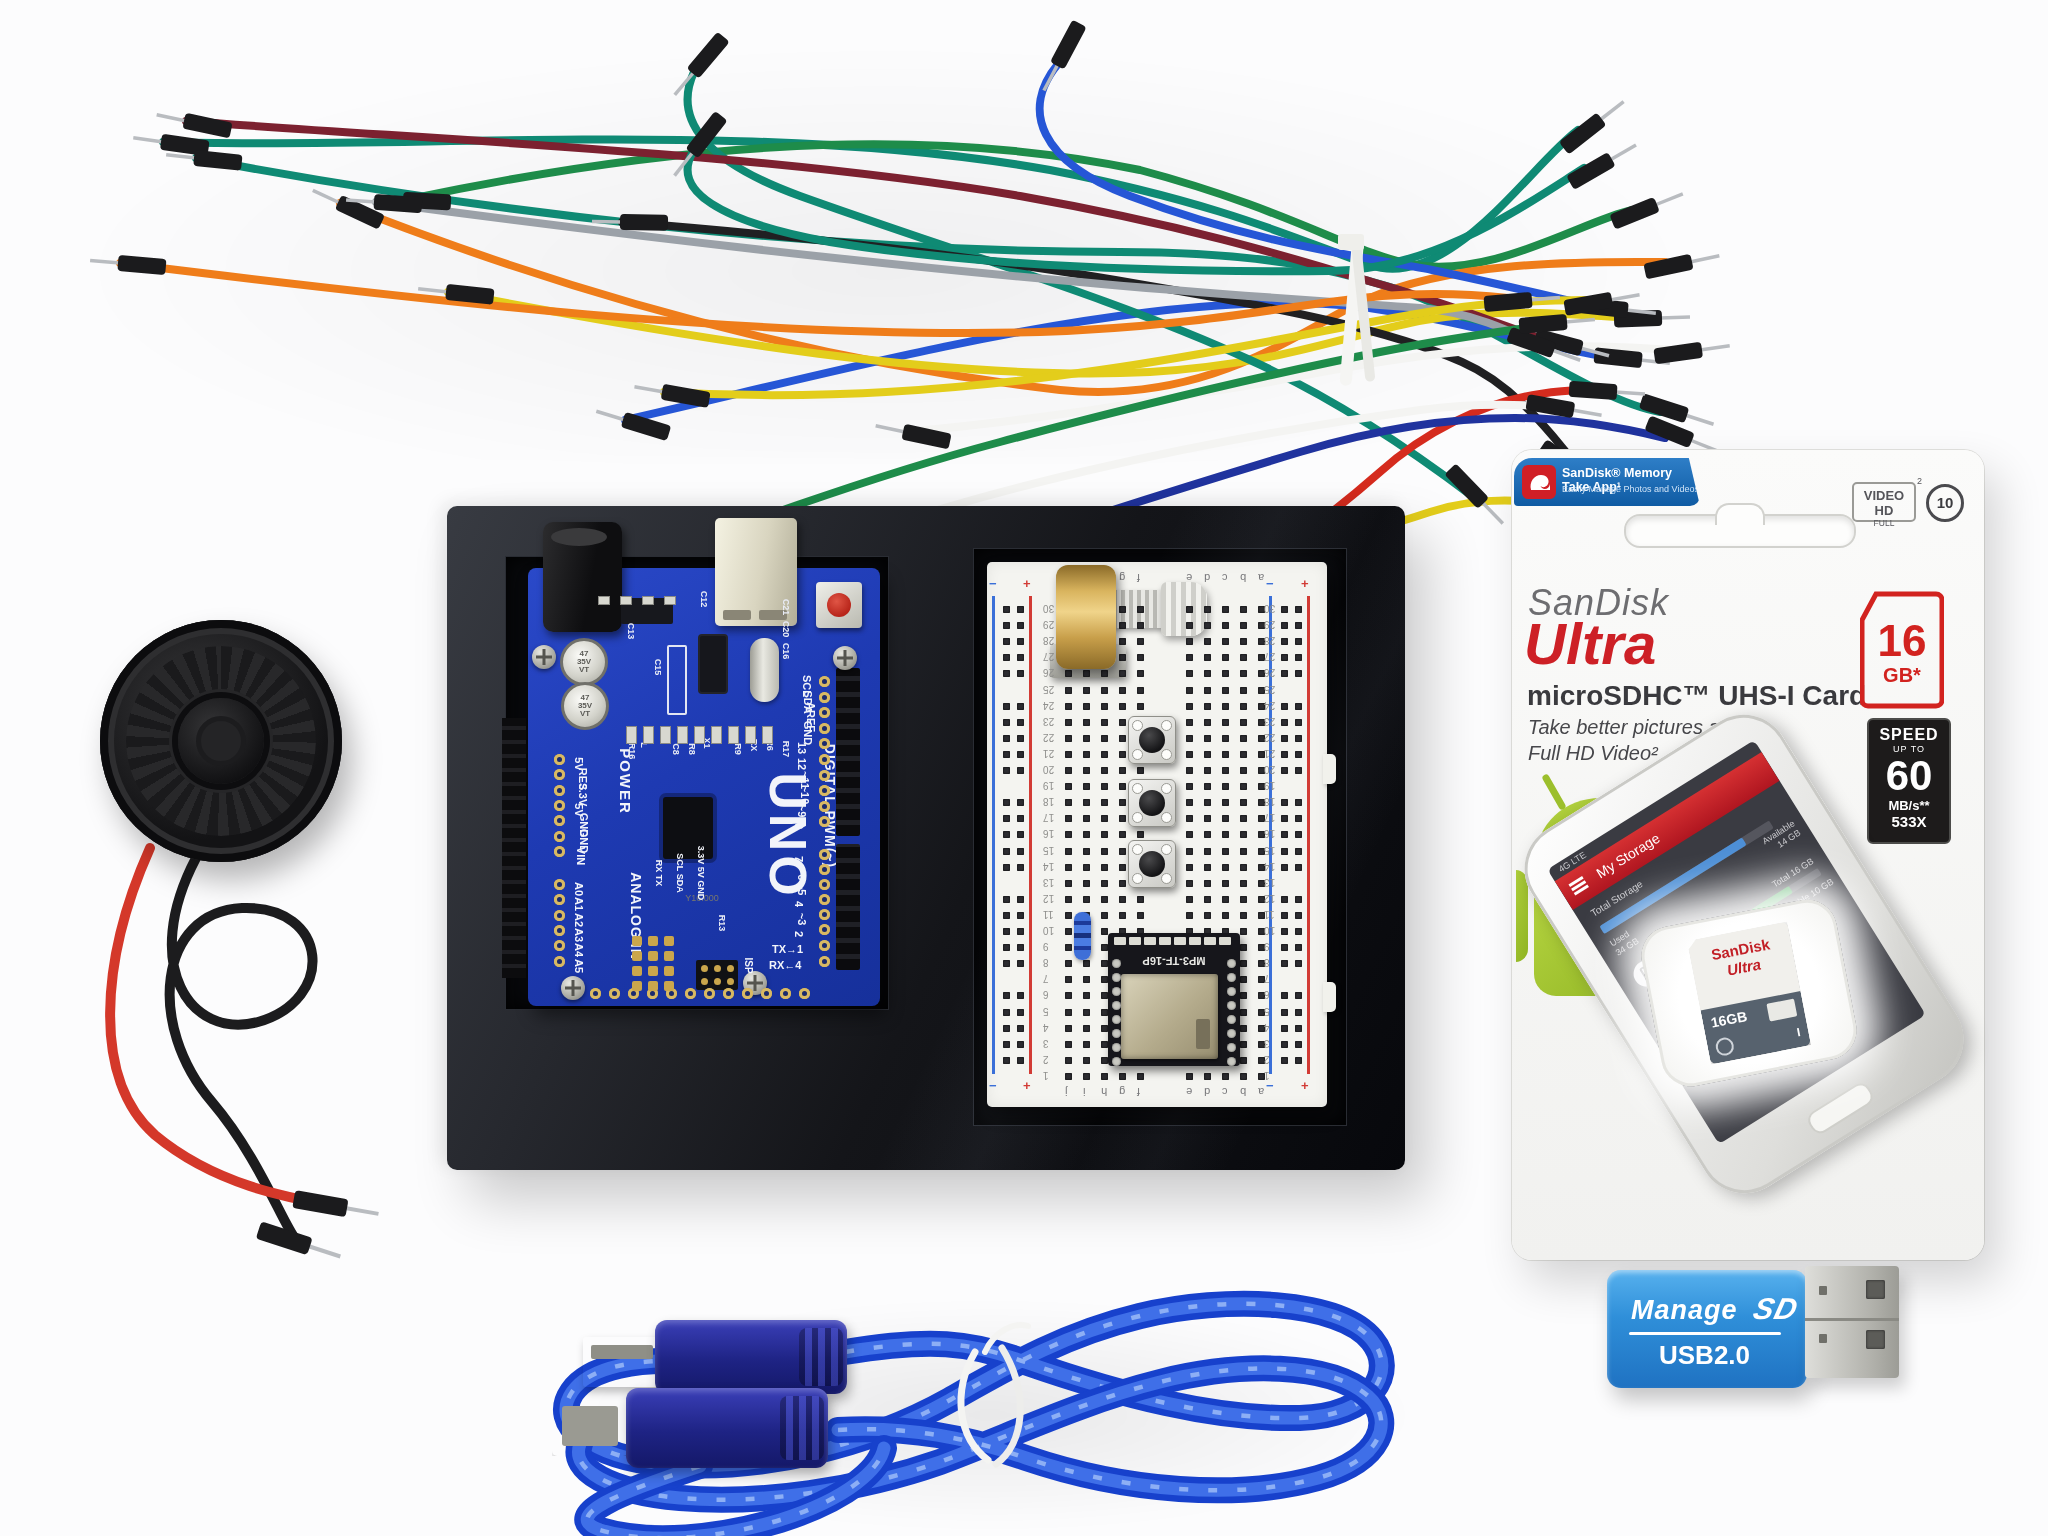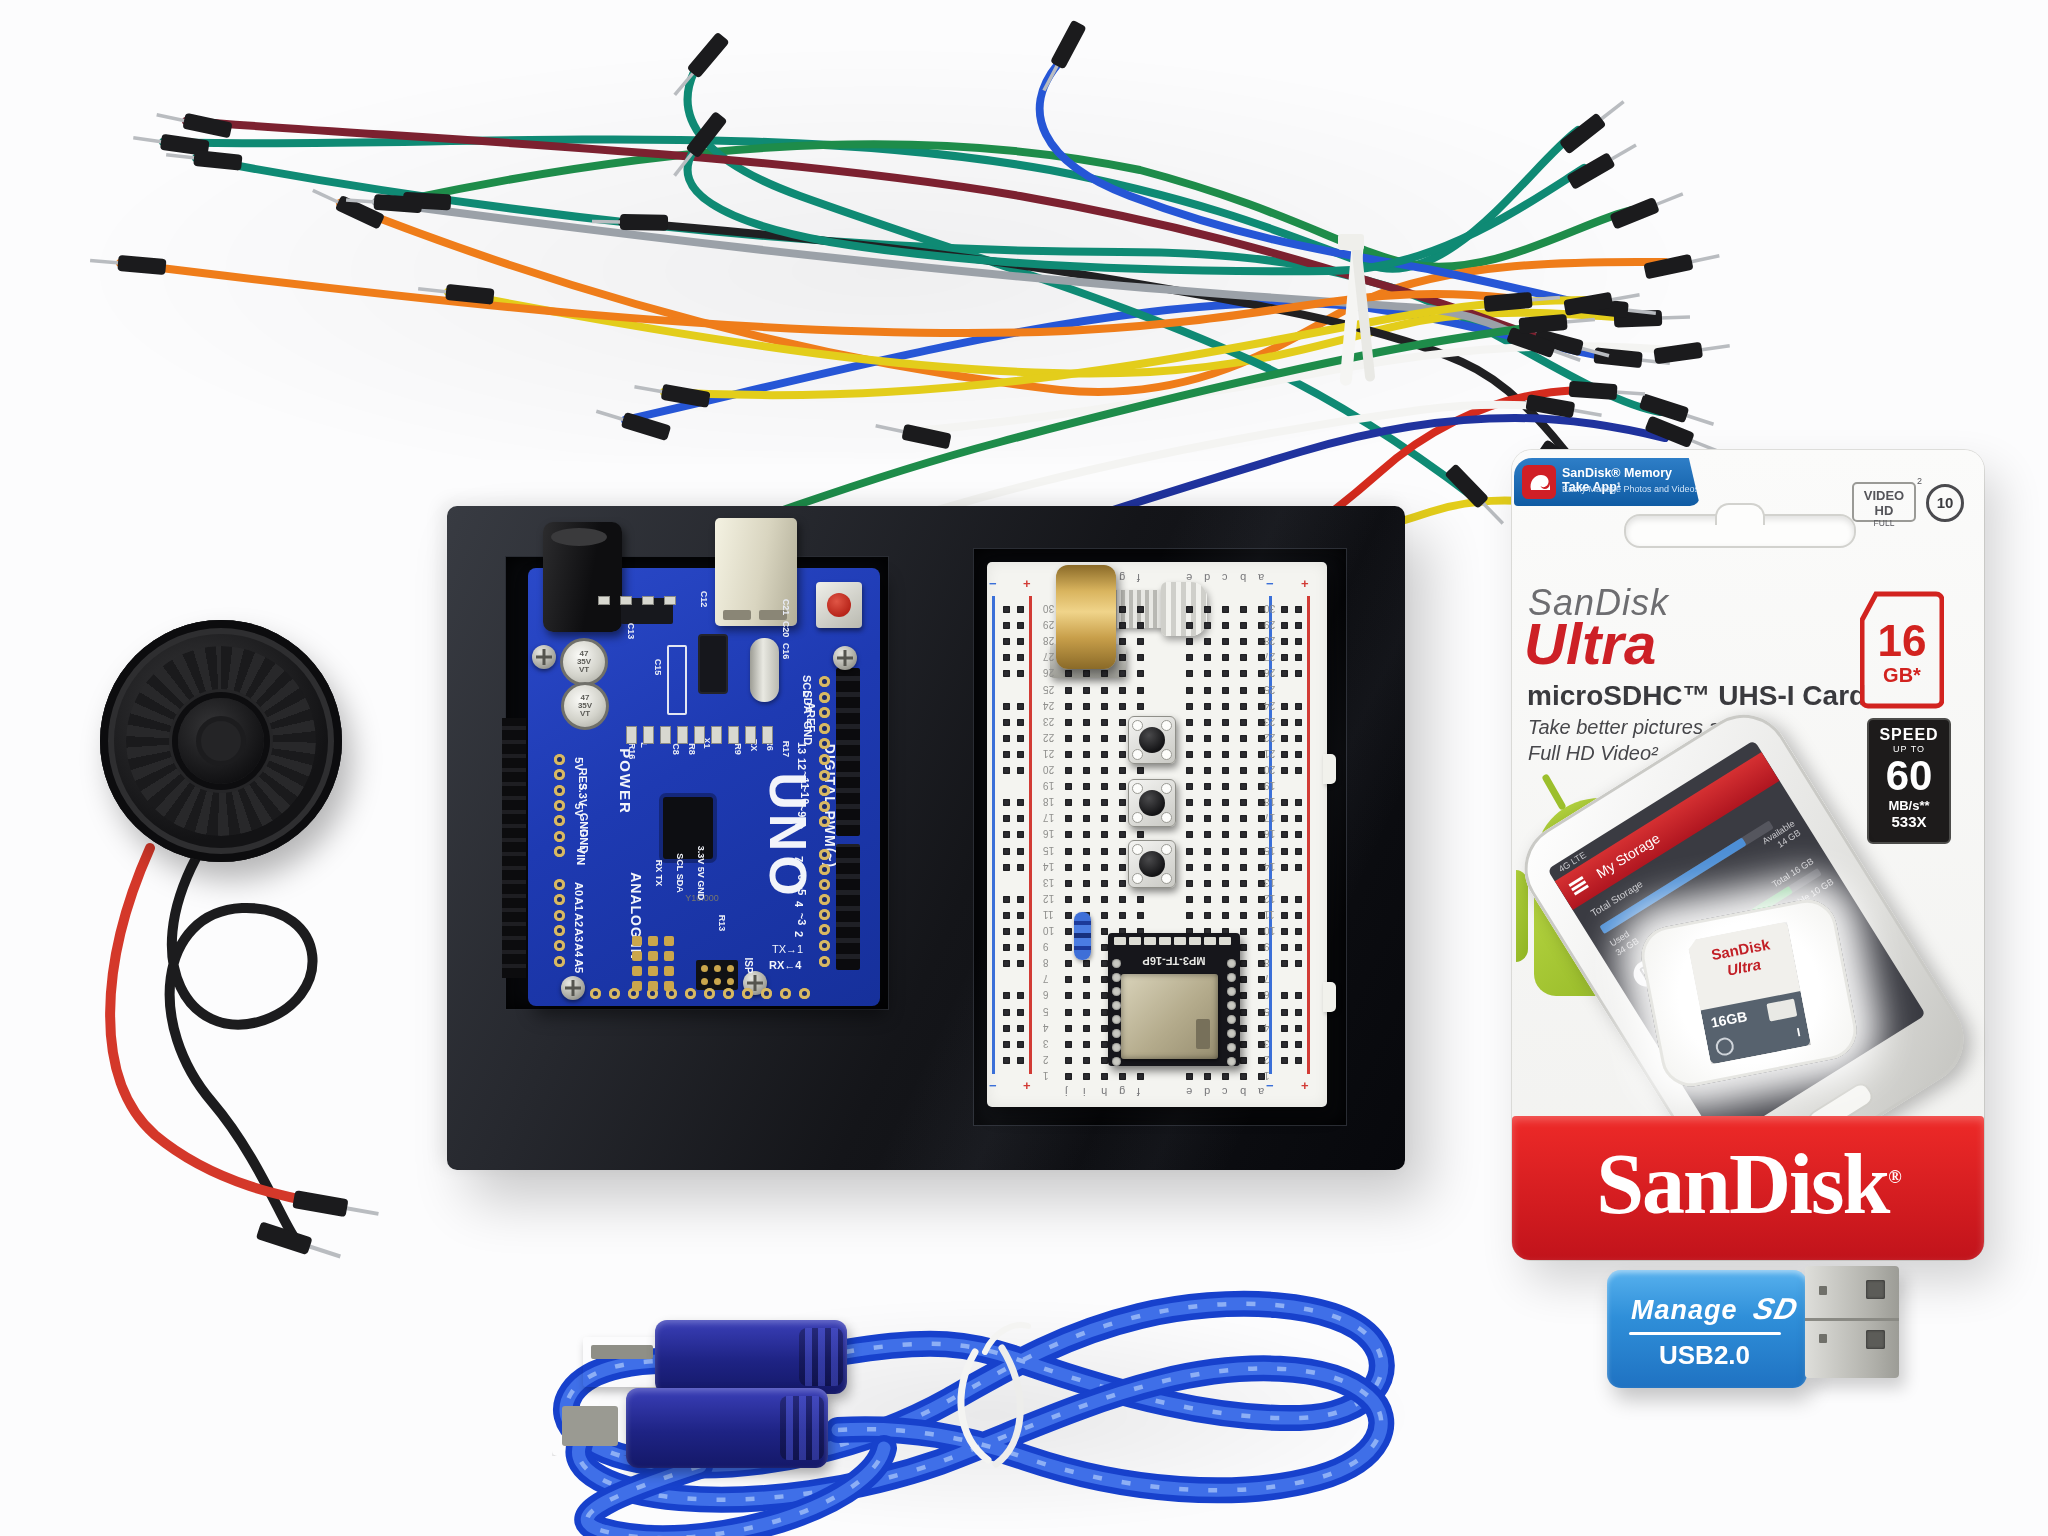--- a/index.html
+++ b/index.html
@@ -421,21 +421,21 @@
     <div class="blackheader" style="left:308px;top:100px;width:24px;height:168px;"></div>
     <div class="blackheader" style="left:308px;top:276px;width:24px;height:126px;"></div>
     <div class="screw" style="left:4px;top:77px;"></div>
     <div class="screw" style="left:305px;top:78px;"></div>
     <div class="screw" style="left:33px;top:408px;"></div>
     <div class="screw" style="left:215px;top:403px;"></div>
     <span class="silk" style="left:64px;top:205px;font-size:15px;letter-spacing:2px;">POWER</span>
     <span class="silk" style="left:64px;top:340px;font-size:14px;letter-spacing:1px;">ANALOG IN</span>
     <span class="silk" style="left:240px;top:230px;font-size:14px;letter-spacing:1px;">DIGITAL PWM(~)</span>
     <span class="silk" style="left:196px;top:238px;font-size:52px;letter-spacing:4px;">UNO</span>
-    <span class="abs" style="left:244px;top:375px;color:#f2f4fa;font-size:11px;font-weight:normal;">TX→1</span>
+    <span class="abs" style="left:244px;top:375px;color:#f2f4fa;font-size:11px;font-weight:bold;">TX→1</span>
     <span class="abs" style="left:241px;top:391px;color:#f2f4fa;font-size:11px;font-weight:bold;">RX←4</span>
     <span class="silk" style="left:212px;top:392px;font-size:10px;">ISP</span>
   <span class="silk" style="left: 44px; top: 190px; font-size: 11px;">5V</span>
       <span class="silk" style="left: 44px; top: 205.3px; font-size: 11px;">RES</span>
       <span class="silk" style="left: 44px; top: 220.6px; font-size: 11px;">3.3V</span>
       <span class="silk" style="left: 44px; top: 235.9px; font-size: 11px;">5V</span>
       <span class="silk" style="left: 44px; top: 251.2px; font-size: 11px;">GND</span>
       <span class="silk" style="left: 44px; top: 266.5px; font-size: 11px;">GND</span>
       <span class="silk" style="left: 44px; top: 281.8px; font-size: 11px;">VIN</span>
       <span class="silk" style="left: 44px; top: 315px; font-size: 11px;">A0</span>
@@ -1284,23 +1284,20 @@
         <div class="abs" style="left:0;right:0;top:10px;text-align:center;color:#c22027;font-size:15px;font-weight:bold;">SanDisk</div>
         <div class="abs" style="left:0;right:0;top:28px;text-align:center;color:#c22027;font-size:15px;font-style:italic;font-weight:bold;">Ultra</div>
         <div class="band">
           <span class="abs" style="left:8px;top:6px;color:#fff;font-size:14px;font-weight:bold;">16GB</span>
           <span class="abs" style="right:8px;top:6px;width:28px;height:18px;background:#e9e9e5;border-radius:2px;"></span>
           <span class="abs" style="left:8px;bottom:6px;width:14px;height:14px;border:2px solid #cfd4da;border-radius:50%;"></span>
           <span class="abs" style="right:8px;bottom:8px;color:#fff;font-size:12px;font-weight:bold;">I</span>
         </div>
       </div>
     </div>
-    <div id="pk-redbanner">
-      <div id="pk-logo"><span>SanDisk</span><sup>®</sup></div>
-    </div>
   </div>
 
   <div id="reader-body" class="abs">
     <div class="abs" style="left:24px;top:22px;font-size:27px;font-weight:bold;font-style:italic;letter-spacing:1px;">
       <span>Manage</span>
       <span style="display:inline-block;transform:skewX(-14deg);font-size:30px;margin-left:8px;">SD</span>
     </div>
     <div class="abs" style="left:22px;top:62px;width:152px;height:3px;background:#fff;border-radius:2px;"></div>
     <div class="abs" style="left:52px;top:70px;font-size:26px;font-weight:bold;">USB2.0</div>
   </div>

